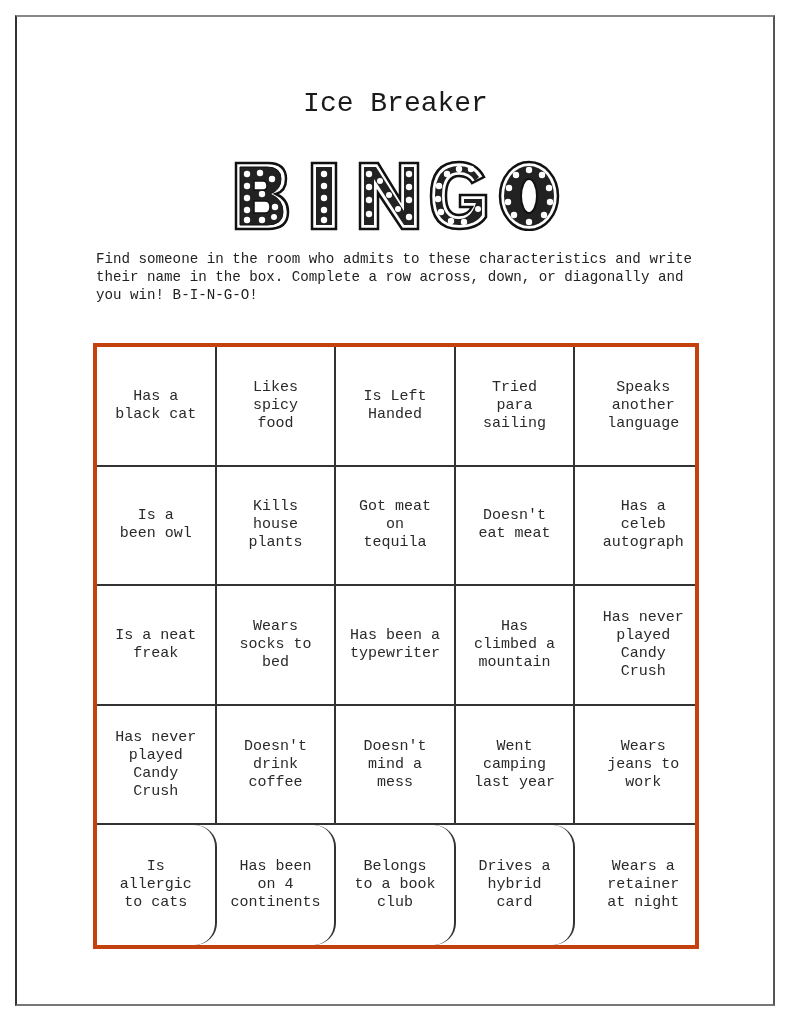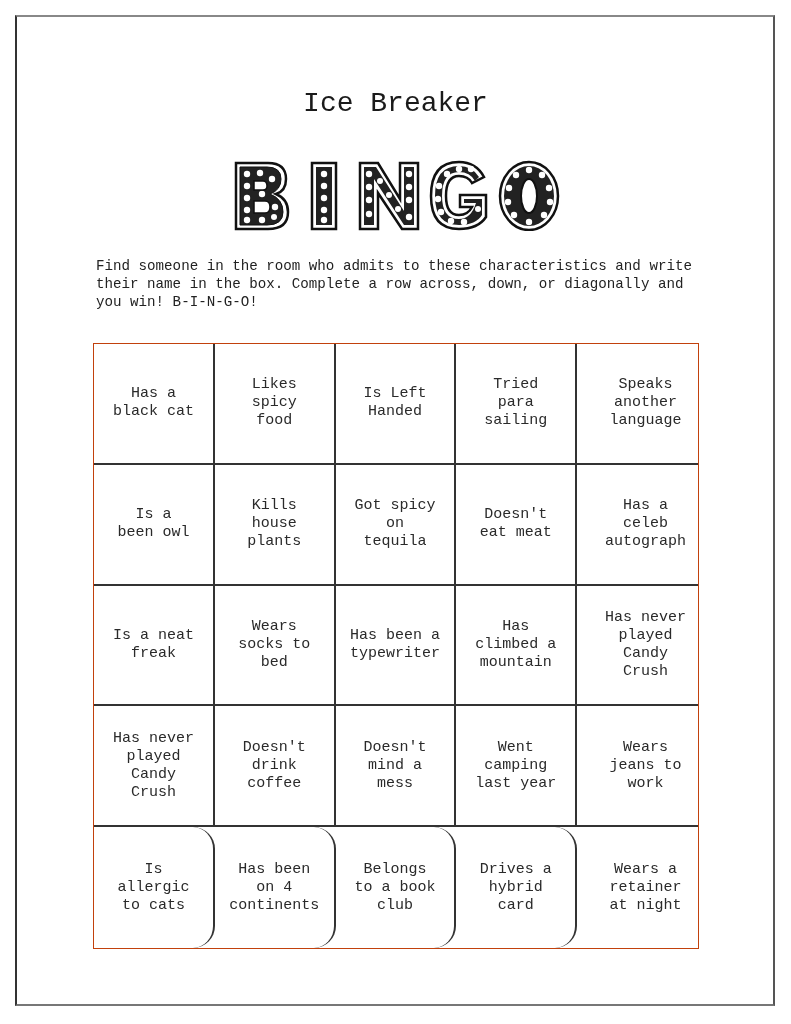--- a/index.html
+++ b/index.html
@@ -8,26 +8,26 @@
     .page-frame { position: absolute; left: 15px; top: 15px; width: 760px; height: 991px;
                   border: 2px solid #333; border-top-color: #888; border-bottom-color: #777;
                   border-right-color: #555; box-sizing: border-box; background: #fff; }
     .title { position: absolute; left: 0; width: 791px; top: 88px; text-align: center;
              font-family: "Liberation Mono", "DejaVu Sans Mono", monospace;
              font-size: 28px; color: #1a1a1a; letter-spacing: 0px; }
     .bingo { position: absolute; top: 158px; left: 230px; width: 332px; height: 74px;
              display: flex; gap: 4px; }
     .bingo-letter { flex: 1; height: 74px; display: flex; align-items: center; justify-content: center; }
     .bingo-letter svg { display: block; }
-    .instructions { position: absolute; left: 96px; top: 257px; width: 610px;
+    .instructions { position: absolute; left: 96px; top: 250px; width: 610px;
                     font-family: "Liberation Mono", "DejaVu Sans Mono", monospace;
                     font-size: 14.2px; line-height: 18px; color: #222; margin: 0; }
     .grid { position: absolute; left: 93px; top: 343px; width: 606px; height: 606px;
             display: grid; grid-template-columns: repeat(5, 1fr); grid-template-rows: repeat(5, 1fr);
-            border: 1px solid #c2410c; box-sizing: border-box; }
+            border: 4px solid #c2410c; box-sizing: border-box; }
     .cell { border-right: 2px solid #333; border-bottom: 2px solid #333;
             display: flex; align-items: center; justify-content: center; text-align: center;
             font-family: "Liberation Mono", "DejaVu Sans Mono", monospace;
             font-size: 15px; line-height: 18px; color: #2a2a2a; padding: 0 6px; box-sizing: border-box;
             white-space: pre-line; }
     .cell:nth-child(5n) { border-right: none; padding-left: 22px; }
     .cell:nth-last-child(-n+5) { border-bottom: none; border-radius: 22px; }
   </style>
 </head>
 <body>
@@ -142,21 +142,21 @@
 sailing</div>
   <div class="cell">Speaks
 another
 language</div>
 
   <div class="cell">Is a
 been owl</div>
   <div class="cell">Kills
 house
 plants</div>
-  <div class="cell">Got spicy
+  <div class="cell">Got meat
 on
 tequila</div>
   <div class="cell">Doesn't
 eat meat</div>
   <div class="cell">Has a celeb
 autograph</div>
 
   <div class="cell">Is a neat
 freak</div>
   <div class="cell">Wears

